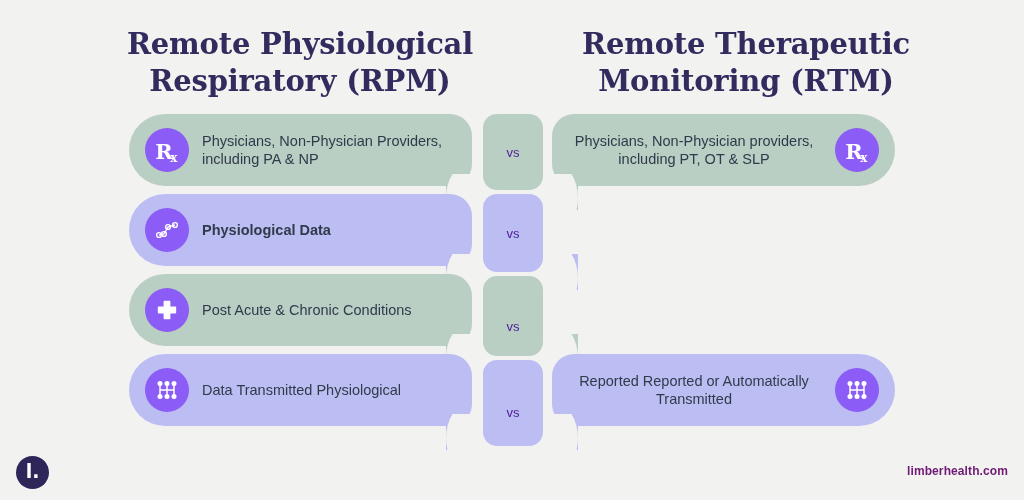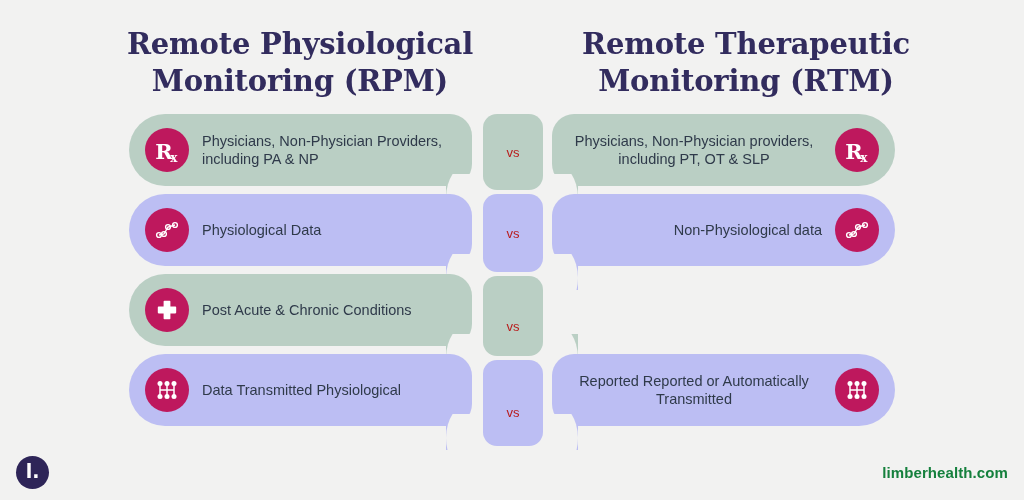--- a/index.html
+++ b/index.html
@@ -48,21 +48,21 @@
     height: 345px;
   }
 
   .row {
     position: absolute;
     left: 0;
     width: 1024px;
     height: 80px;
   }
   .row.r0 { top: 0px; }
-  .row.r1 { top: 80px; }
+  .row.r1 { top: 80px; font-weight: bold; }
   .row.r2 { top: 160px; }
   .row.r3 { top: 240px; }
 
   
   .pill {
     position: absolute;
     top: 0;
     height: 72px;
     display: flex;
     align-items: center;
@@ -111,21 +111,21 @@
   
   .green { background: #BACFC4; }
   .purple { background: #BCBEF3; }
 
   
   .icon-circle {
     flex: 0 0 auto;
     width: 44px;
     height: 44px;
     border-radius: 50%;
-    background: #be185d;
+    background: #8b5cf6;
     display: flex;
     align-items: center;
     justify-content: center;
     color: #FFFFFF;
   }
   .icon-circle svg { display: block; }
 
   .rx-glyph {
     font-family: "DejaVu Serif", "Liberation Serif", serif;
     font-weight: bold;
@@ -155,21 +155,21 @@
   .pill.right .pill-text { text-align: center; margin-right: 13px; }
 
   
   .vs-box {
     position: absolute;
     width: 60px;
     border-radius: 14px;
     display: flex;
     justify-content: center;
     font-size: 13px;
-    color: #b91c1c;
+    color: #4c1d95;
     font-family: "Liberation Sans", sans-serif;
   }
   .vs-box span { display: block; }
 
   .vs0 { left: 483px; top: 114px; height: 76px; align-items: center; }
   .vs1 { left: 483px; top: 194px; height: 78px; align-items: center; }
   .vs2 { left: 483px; top: 276px; height: 80px; align-items: flex-end;  padding-bottom: 22px; }
   .vs3 { left: 483px; top: 360px; height: 86px; align-items: flex-end;  padding-bottom: 26px; }
 
   
@@ -192,33 +192,33 @@
     font-size: 19px;
     line-height: 1;
     position: relative;
     top: -1px;
   }
 
   .site-url {
     position: absolute;
     right: 16px;
     top: 464px;
-    font-size: 15px;
+    font-size: 12px;
     font-weight: bold;
-    color: #15803d;
+    color: #701a75;
     letter-spacing: 0.1px;
     font-family: "Liberation Sans", sans-serif;
   }
 </style>
 </head>
 <body>
 
 <div class="canvas">
 
-  <div class="col-title left">Remote Physiological Monitoring (RPM)</div>
+  <div class="col-title left">Remote Physiological Respiratory (RPM)</div>
 
   <div class="col-title right">Remote Therapeutic Monitoring (RTM)</div>
 
   <div class="rows">
 
     <div class="row r0">
       <div class="pill left green">
         <div class="icon-circle">
           <span class="rx-glyph">R<sub>x</sub></span>
         </div>
@@ -243,32 +243,20 @@
             <circle cx="5" cy="18" r="2.4" fill="none" stroke="#FFFFFF" stroke-width="1.4"></circle>
             <circle cx="10" cy="17" r="2.4" fill="none" stroke="#FFFFFF" stroke-width="1.4"></circle>
             <circle cx="14" cy="10" r="2.4" fill="none" stroke="#FFFFFF" stroke-width="1.4"></circle>
             <circle cx="21" cy="8" r="2.4" fill="none" stroke="#FFFFFF" stroke-width="1.4"></circle>
           </svg>
         </div>
         <div class="pill-text">Physiological Data</div>
       </div>
       <div class="tail left purple"></div>
 
-      <div class="pill right purple">
-        <div class="pill-text">Non-Physiological data</div>
-        <div class="icon-circle">
-          <svg width="26" height="26" viewBox="0 0 26 26">
-            <polyline points="5,18 10,17 14,10 21,8" fill="none" stroke="#FFFFFF" stroke-width="1.4"></polyline>
-            <circle cx="5" cy="18" r="2.4" fill="none" stroke="#FFFFFF" stroke-width="1.4"></circle>
-            <circle cx="10" cy="17" r="2.4" fill="none" stroke="#FFFFFF" stroke-width="1.4"></circle>
-            <circle cx="14" cy="10" r="2.4" fill="none" stroke="#FFFFFF" stroke-width="1.4"></circle>
-            <circle cx="21" cy="8" r="2.4" fill="none" stroke="#FFFFFF" stroke-width="1.4"></circle>
-          </svg>
-        </div>
-      </div>
       <div class="tail right purple"></div>
     </div>
 
     <div class="row r2">
       <div class="pill left green">
         <div class="icon-circle">
           <svg width="26" height="26" viewBox="0 0 26 26">
             <path d="M10.4 4.6h5.2v5.8h5.8v5.2h-5.8v5.8h-5.2v-5.8H4.6v-5.2h5.8z" fill="#FFFFFF" stroke="#FFFFFF" stroke-width="1.6" stroke-linejoin="round"></path>
           </svg>
         </div>

